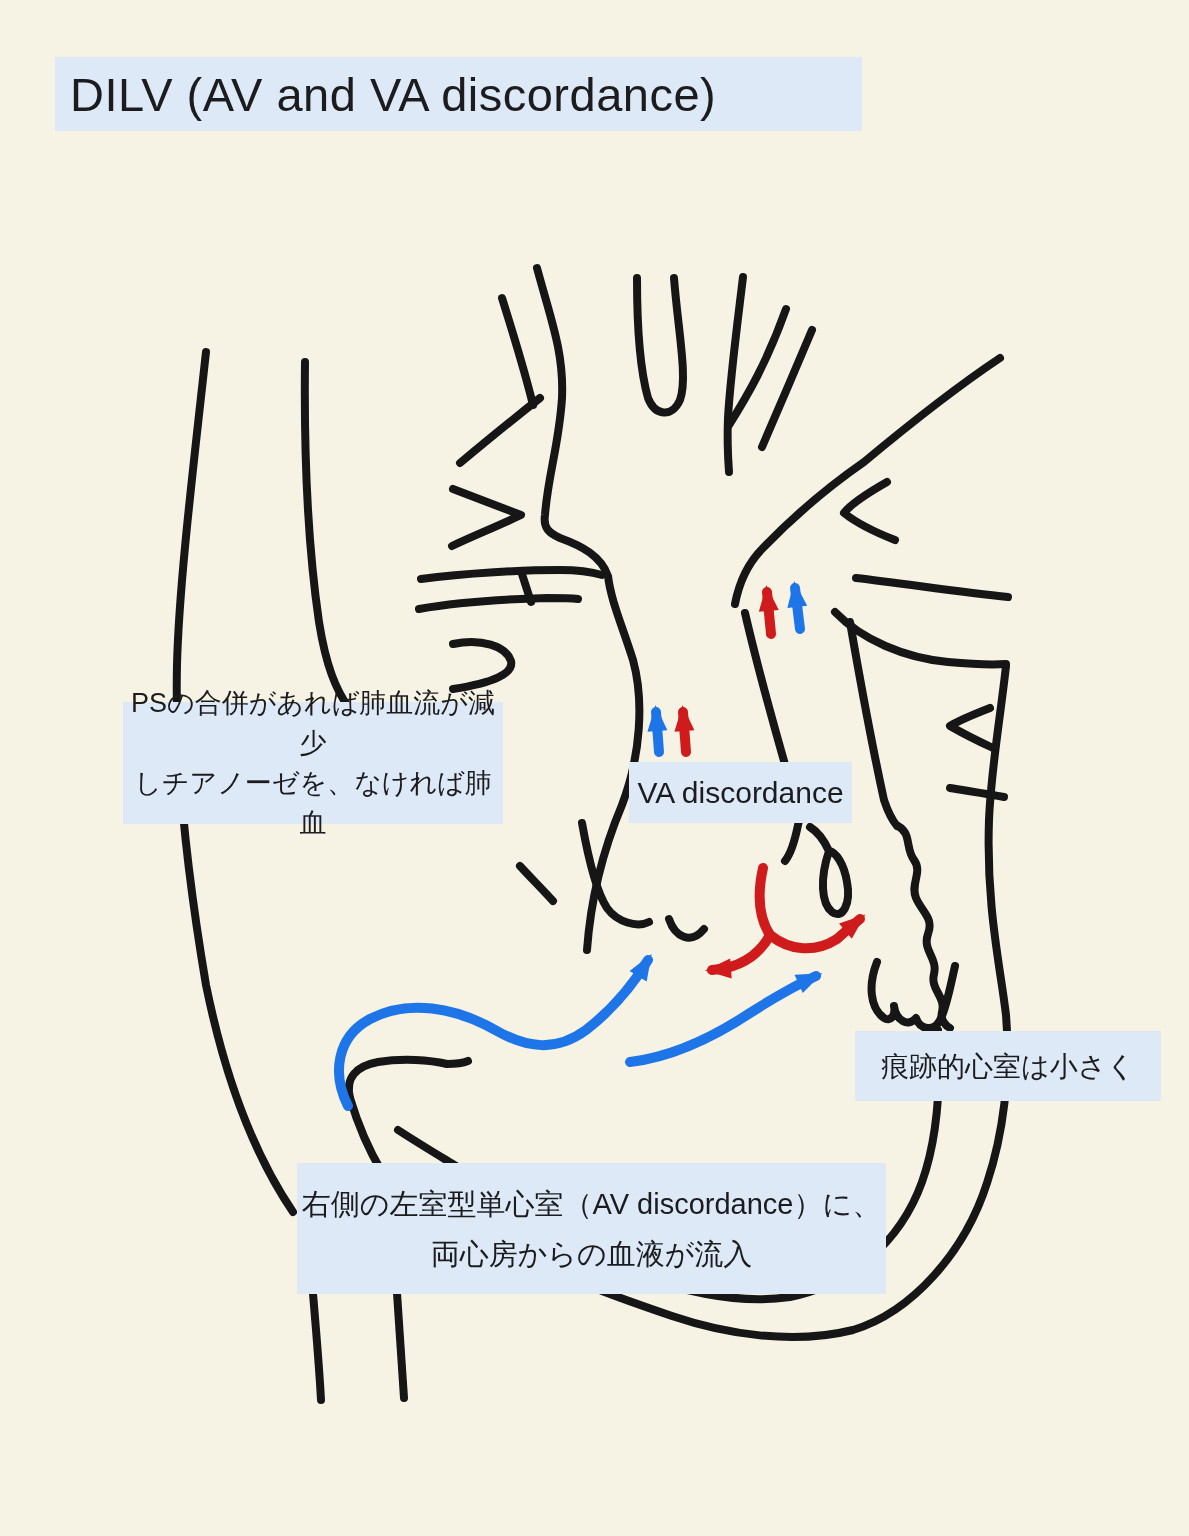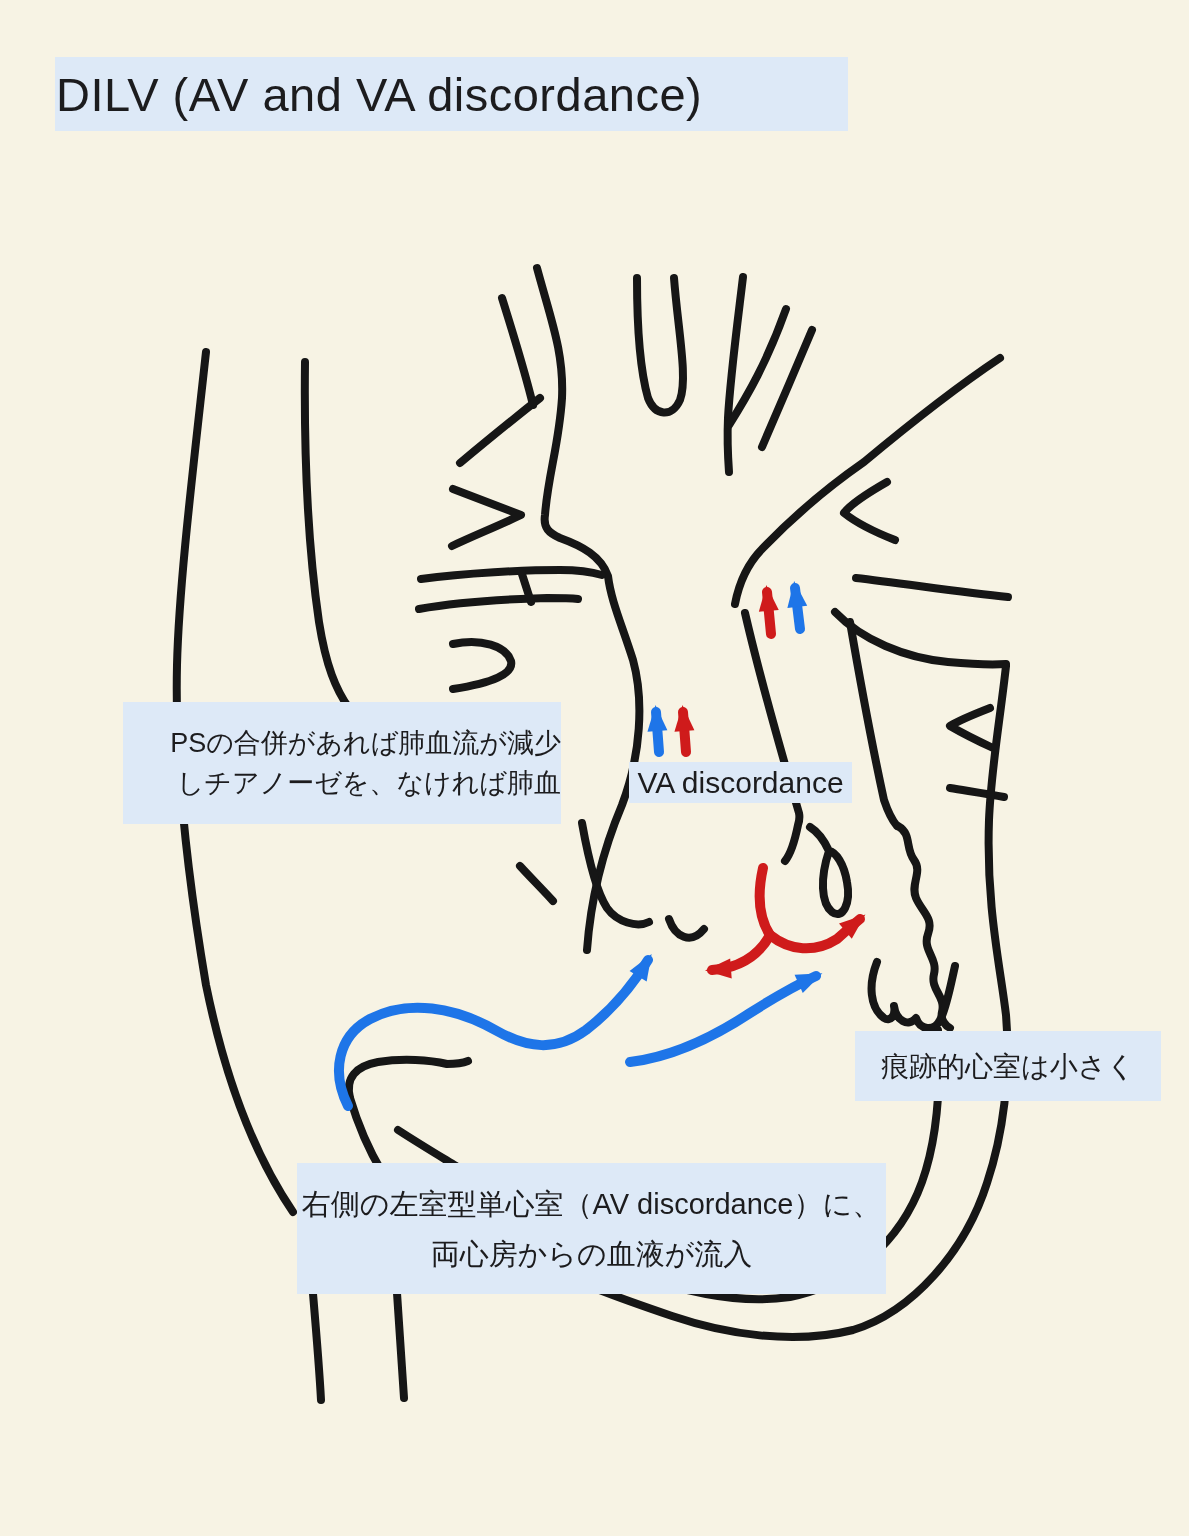--- a/index.html
+++ b/index.html
@@ -23,25 +23,25 @@
   .flow.red{stroke:var(--arterial-red);}
   .flow.blue{stroke:var(--venous-blue);}
   .label{
     position:absolute;background:var(--highlight);
     display:flex;flex-direction:column;justify-content:center;
     text-align:center;z-index:5;
   }
   .title-box{
     left:55px;top:57px;width:792px;height:74px;
     font-size:47px;font-weight:300;letter-spacing:.5px;
-    align-items:flex-start;padding-left:1px;justify-content:center;
+    align-items:flex-start;padding-left:15px;justify-content:center;
     text-align:left;
   }
-  .ps-box{left:123px;top:702px;width:438px;height:122px;font-size:27px;line-height:40px;text-align:right;}
-  .va-box{left:629px;top:762px;width:223px;height:41px;font-size:30px;font-weight:300;justify-content:center;}
+  .ps-box{left:123px;top:702px;width:380px;height:122px;font-size:27px;line-height:40px;}
+  .va-box{left:629px;top:762px;width:223px;height:61px;font-size:30px;font-weight:300;justify-content:center;}
   .rudi-box{left:855px;top:1031px;width:306px;height:70px;font-size:28px;line-height:47px;}
   .inflow-box{left:297px;top:1163px;width:589px;height:131px;font-size:29px;line-height:50px;}
 </style>
 </head>
 <body>
 
 <svg id="sketch" viewBox="0 0 1189 1536">
   <defs>
     <marker id="ah-red" markerUnits="userSpaceOnUse" markerWidth="34" markerHeight="34" refX="22" refY="15" orient="auto">
       <path d="M3,5 L29,15 L3,25 Z" fill="var(--arterial-red)"></path>

